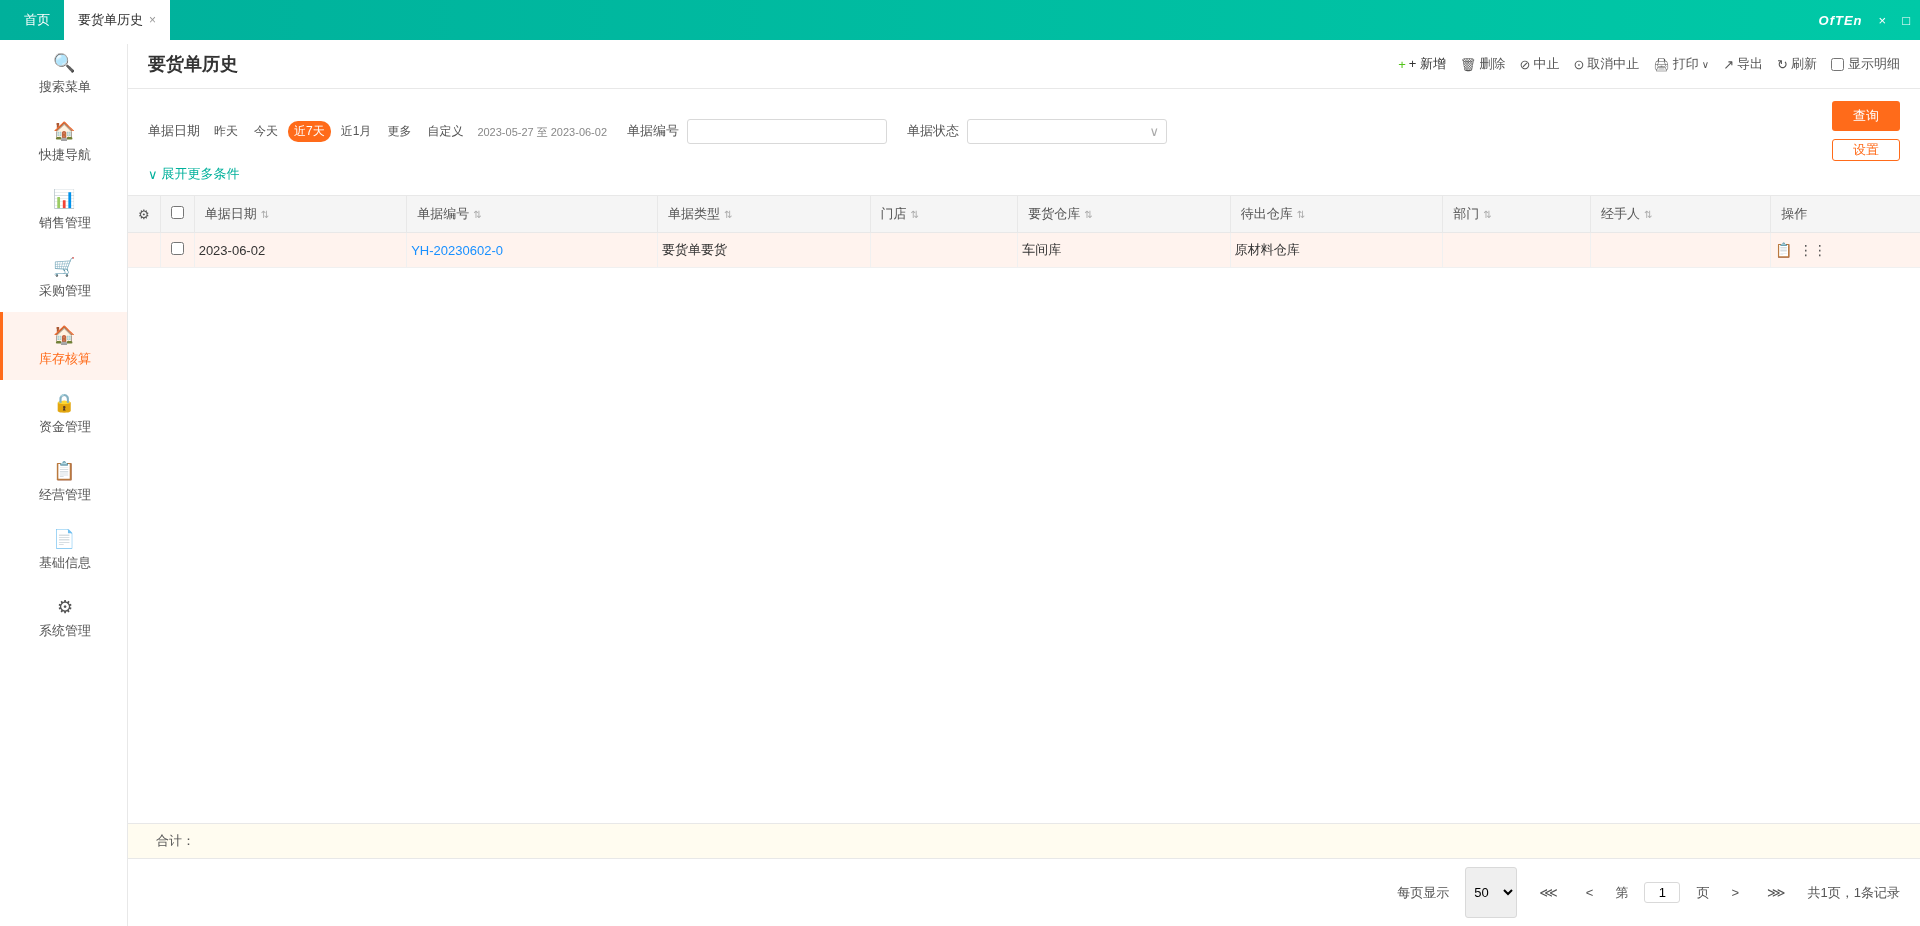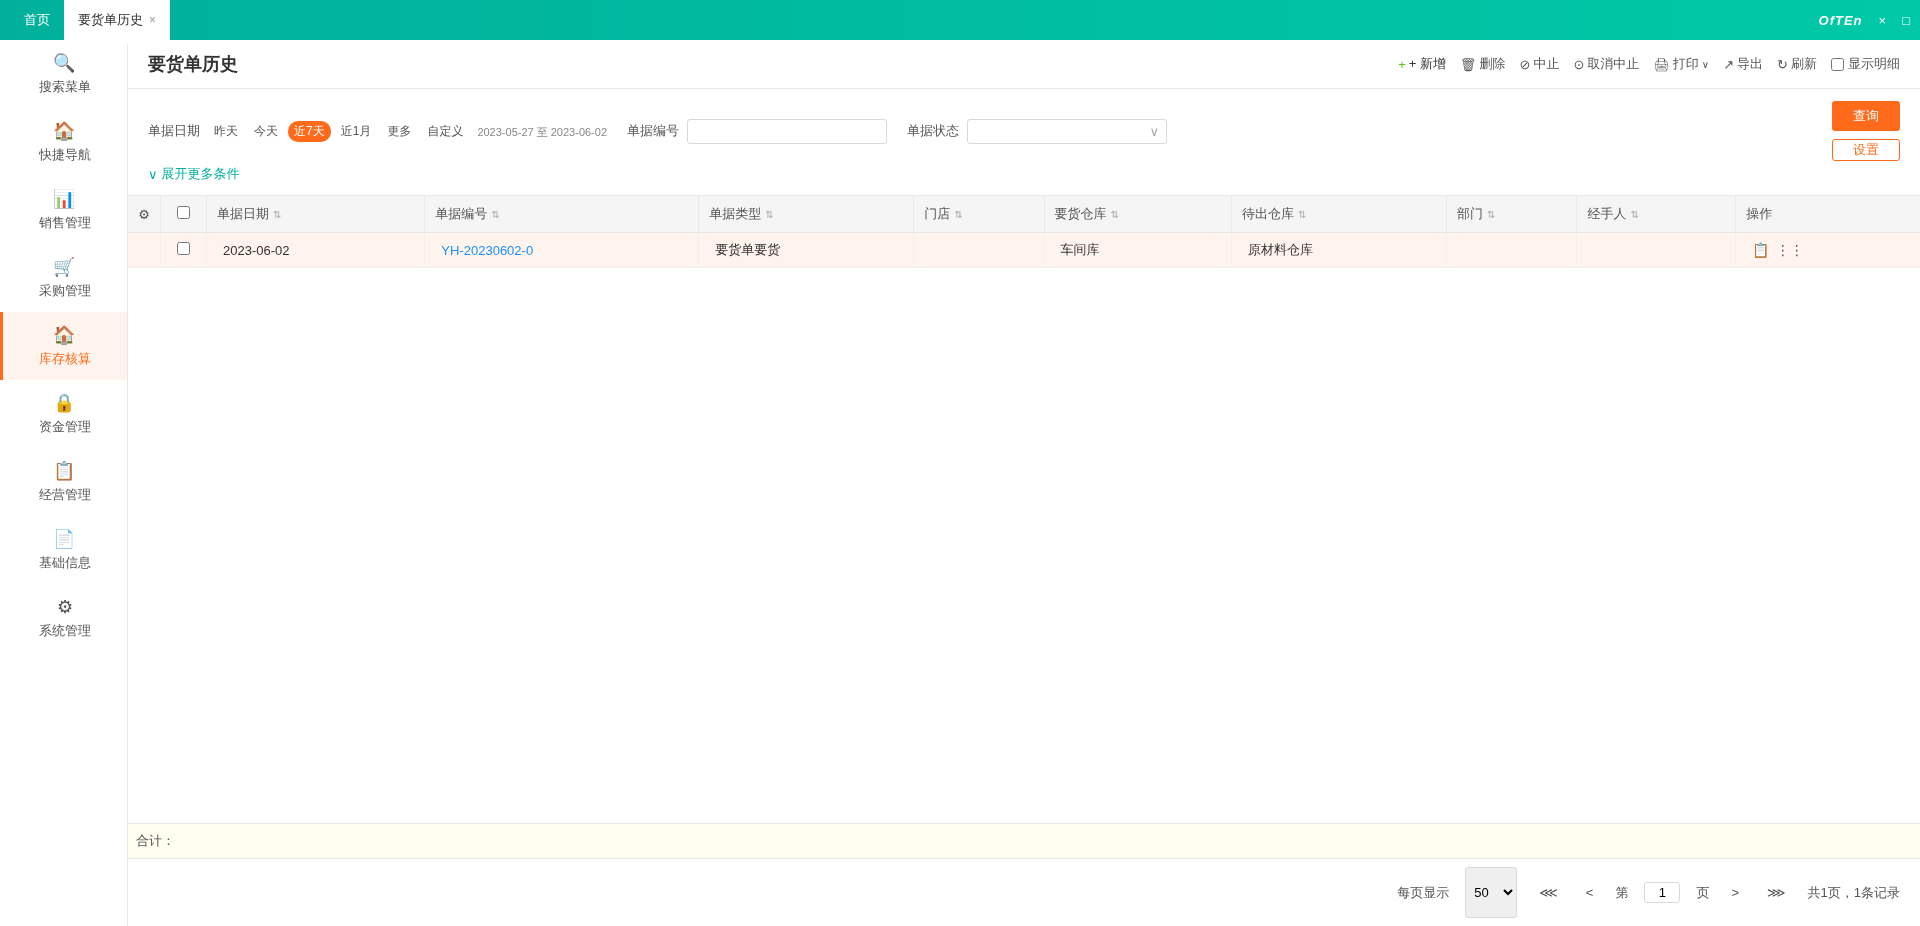--- a/index.html
+++ b/index.html
@@ -254,41 +254,41 @@
       white-space: nowrap;
       border-right: 1px solid #e8e8e8;
       font-size: 13px;
     }
     thead th:last-child { border-right: none; }
     tbody tr {
       border-bottom: 1px solid #f0f0f0;
     }
     tbody tr.selected { background: #fff3ee; }
     tbody td {
-      padding: 8px 16px;
+      padding: 8px 4px;
       color: #333;
       border-right: 1px solid #f0f0f0;
       font-size: 13px;
     }
     tbody td:last-child { border-right: none; }
     .link-text { color: #1890ff; cursor: pointer; text-decoration: none; }
     .row-actions { display: flex; gap: 6px; }
     .row-action-btn {
       cursor: pointer;
       color: #555;
       font-size: 14px;
     }
     .sort-icon { color: #aaa; font-size: 10px; margin-left: 2px; }
     .checkbox-col { width: 30px; text-align: center; }
     .settings-col { width: 30px; text-align: center; }
 
     
     .table-footer {
       background: #fffcf0;
-      padding: 8px 8px;
+      padding: 8px 28px;
       border-top: 1px solid #e8e8e8;
       color: #555;
       font-size: 13px;
     }
 
     
     .pagination {
       background: white;
       padding: 8px 20px;
       border-top: 1px solid #e8e8e8;

